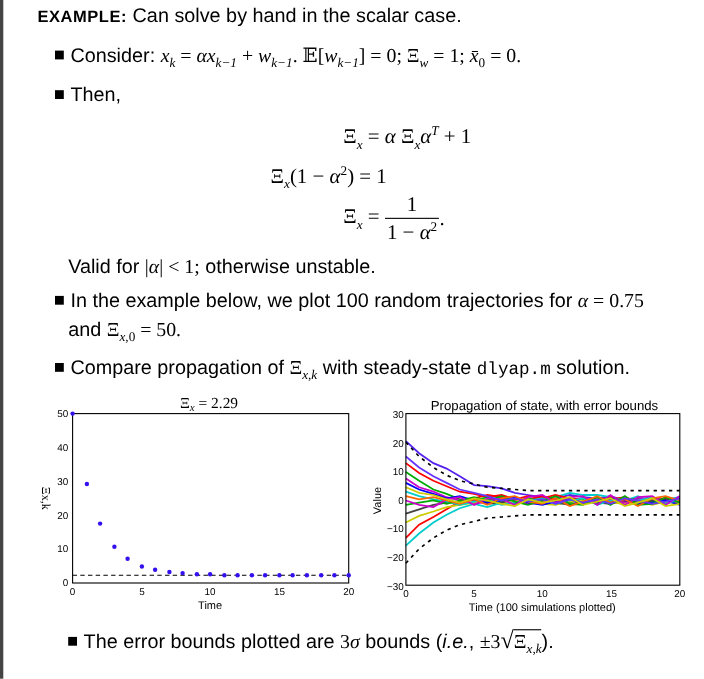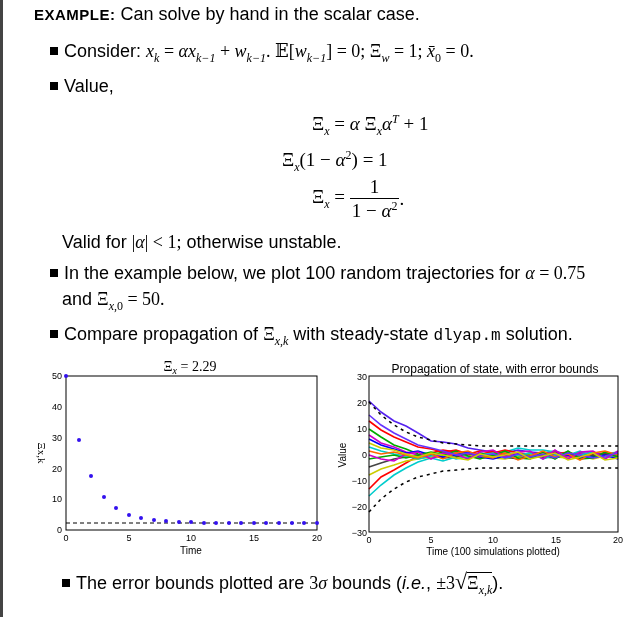--- a/index.html
+++ b/index.html
@@ -28,27 +28,27 @@
 </div>
 
 <div class="line" style="left:50px; top:40px;">
   <span class="bullet"></span><span>Consider:</span>
   <span class="serif" style="font-size:18px;">
     <i>x<sub>k</sub></i> = <i>αx<sub>k−1</sub></i> + <i>w<sub>k−1</sub></i>. 𝔼[<i>w<sub>k−1</sub></i>] = 0; Ξ<sub><i>w</i></sub> = 1; <i>x̄</i><sub>0</sub> = 0.
   </span>
 </div>
 
 <div class="line" style="left:50px; top:76px;">
-  <span class="bullet"></span><span>Value,</span>
+  <span class="bullet"></span><span>Then,</span>
 </div>
 
 <div class="eq serif" style="left:312px; top:112px;">
   Ξ<sub><i>x</i></sub> = <i>α</i> Ξ<sub><i>x</i></sub><i>α</i><sup><i>T</i></sup> + 1
 </div>
-<div class="eq serif" style="left:246px; top:148px;margin-left:36px;">
+<div class="eq serif" style="left:246px; top:148px;">
   Ξ<sub><i>x</i></sub>(1 − <i>α</i><sup>2</sup>) = 1
 </div>
 <div class="eq serif" style="left:312px; top:176px;">
   <span style="vertical-align:middle;">Ξ<sub><i>x</i></sub> =</span>
   <span class="frac">
     <span class="num">1</span>
     <span class="den">1 − <i>α</i><sup>2</sup></span>
   </span><span style="vertical-align:middle;">.</span>
 </div>
 

